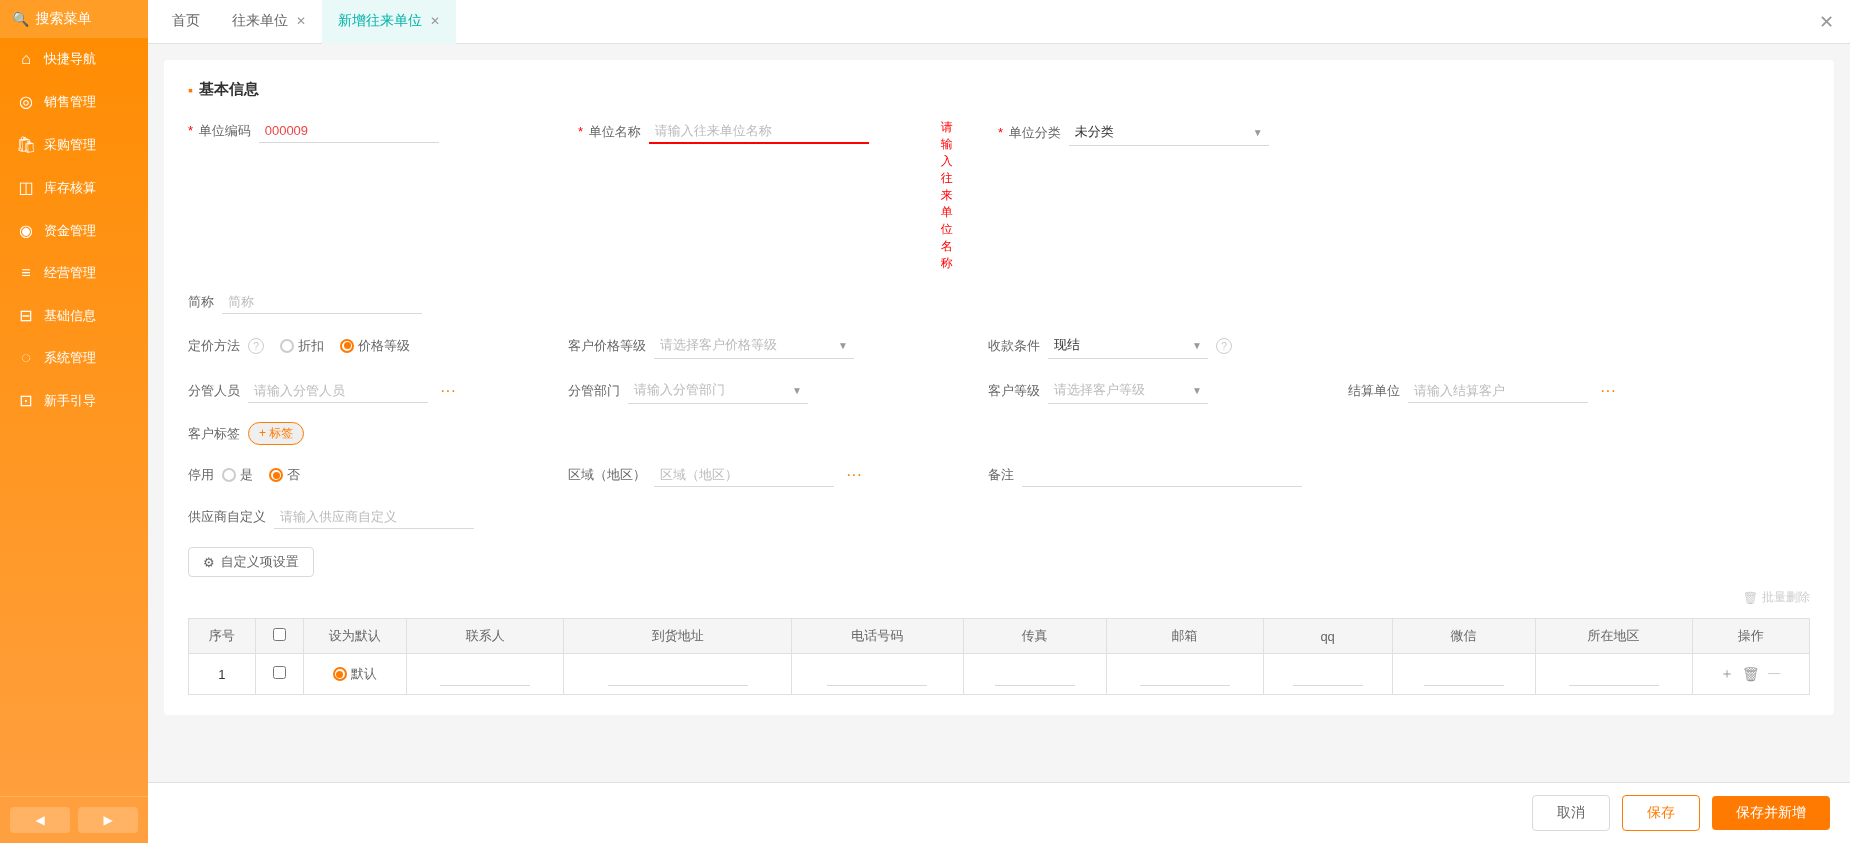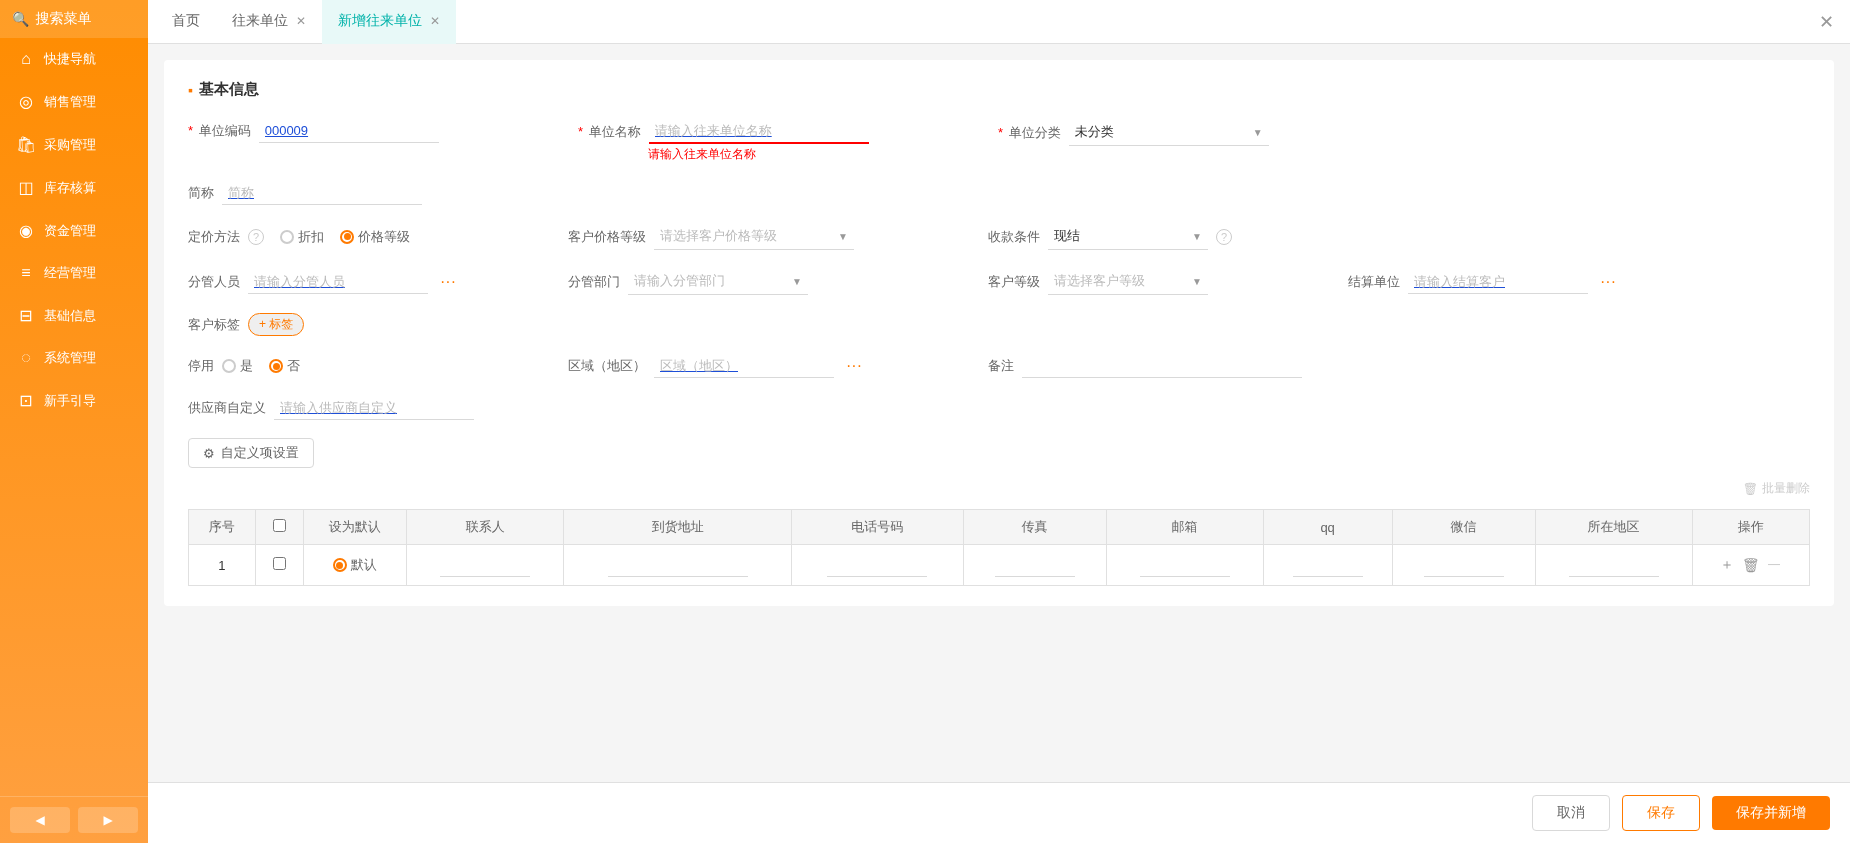--- a/index.html
+++ b/index.html
@@ -151,24 +151,23 @@
       white-space: nowrap;
       min-width: fit-content;
     }
     .required-star { color: red; margin-right: 2px; }
     .form-input {
       border: none;
       border-bottom: 1px solid #d9d9d9;
       outline: none;
       padding: 4px 6px;
       font-size: 13px;
-      color: #1d4ed8;
+      color: #ef4444;
       background: transparent;
       width: 160px;
-      text-decoration: underline;
     }
     .form-input::placeholder { color: #bbb; }
     .form-input.error { border-bottom: 2px solid red; }
     .error-msg { color: red; font-size: 12px; margin-top: 2px; }
 
     
     .type-btn-group {
       display: flex;
       gap: 0;
     }
@@ -410,21 +409,21 @@
 
 
       <div class="form-row" style="align-items:flex-start;">
         <div class="form-field field-gap-sm" style="flex:0 0 350px;">
           <span class="form-label">
             <span class="required-star">*</span>
             <span>单位编码</span>
           </span>
           <input class="form-input" type="text" style="width: 180px;" value="000009">
         </div>
-        <div class="form-field field-gap-sm" style="flex:0 0 380px; flex-direction:column; align-items:flex-start; gap:2px;">
+        <div class="form-field field-gap-sm" style="flex:0 0 380px; flex-direction:row; align-items:flex-start; gap:2px;">
           <div style="display:flex;align-items:center;gap:8px;">
             <span class="form-label">
               <span class="required-star">*</span>
               <span>单位名称</span>
             </span>
             <input class="form-input error" type="text" style="width: 220px;" placeholder="请输入往来单位名称">
           </div>
           <div style="padding-left:70px;">
             <span class="error-msg">请输入往来单位名称</span>
           </div>

